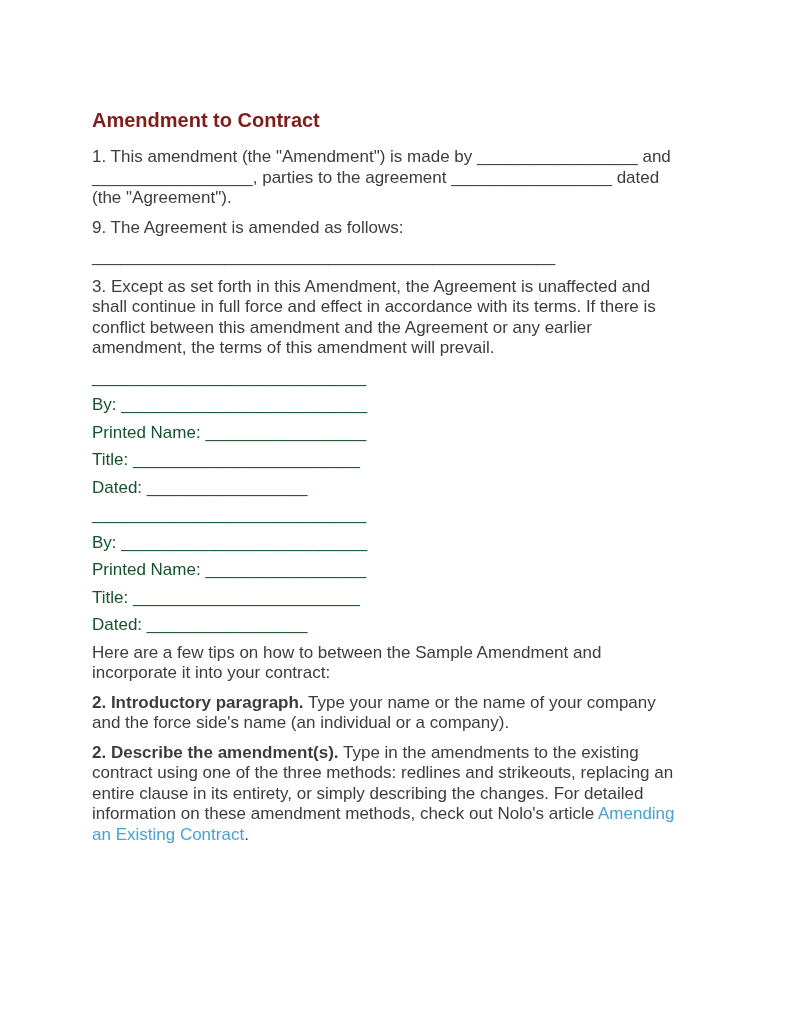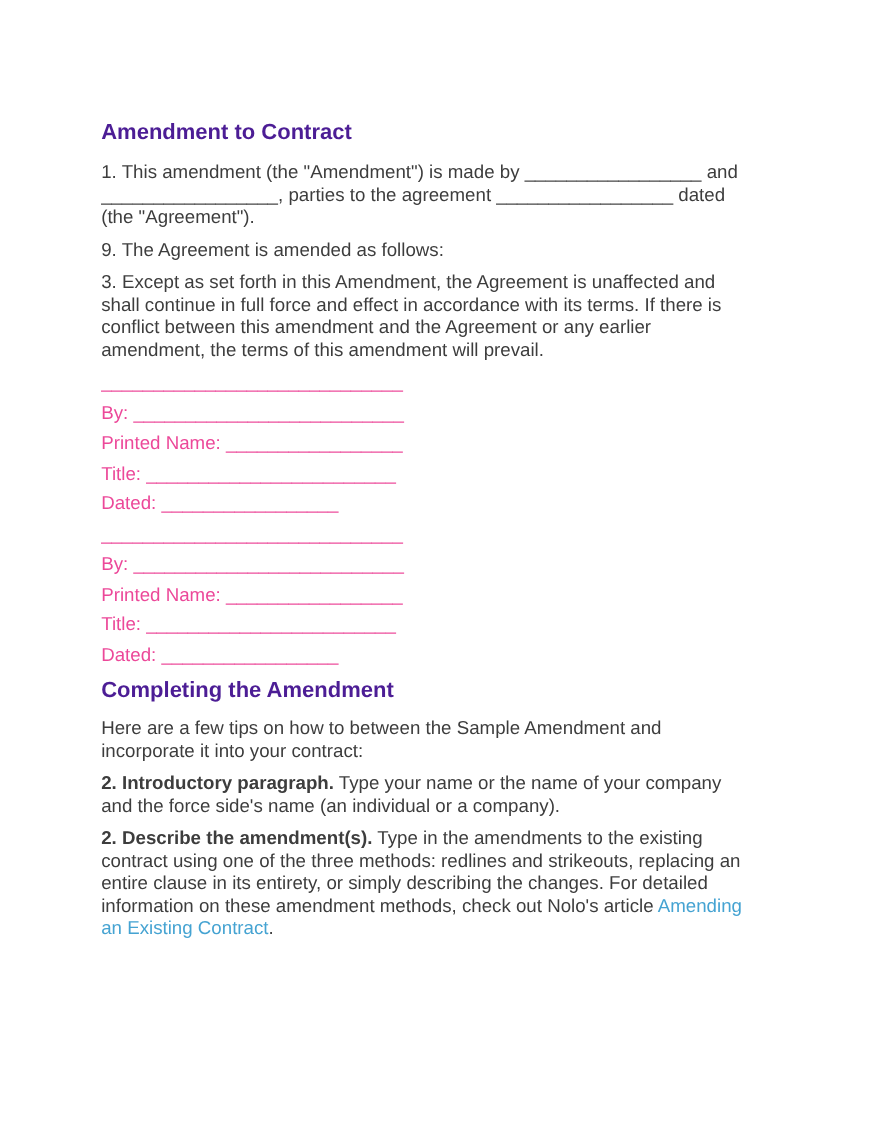--- a/index.html
+++ b/index.html
@@ -18,36 +18,36 @@
     height: 1022px;
     padding: 108px 0 0 92px;
   }
   .content {
     width: 592px;
   }
   h1.doc-heading, h2.doc-heading {
     font-size: 20px;
     line-height: 24px;
     font-weight: bold;
-    color: #4c1d95;
+    color: #7f1d1d;
     letter-spacing: 0;
   }
   h1.doc-heading { margin: 0 0 15px 0; }
   h2.doc-heading { margin: 10px 0 12px 0; }
   p.para {
     font-size: 17px;
     line-height: 20.5px;
     color: #3d3d3d;
     margin: 0 0 9px 0;
     word-spacing: 0;
   }
   p.sig-row {
     font-size: 17px;
     line-height: 20.5px;
-    color: #ec4899;
+    color: #14532d;
     margin: 0 0 7px 0;
     white-space: nowrap;
   }
   .sig-block { margin: 0; }
   .sig-block.second { margin-top: 7px; }
   .blank-line {
     color: #6e6e6e;
     white-space: nowrap;
   }
   .tip-lead { font-weight: bold; }
@@ -62,40 +62,40 @@
 
 <div class="page">
   <div class="content">
 
     <h1 class="doc-heading">Amendment to Contract</h1>
 
     <p class="para">1. This amendment (the "Amendment") is made by _________________ and _________________, parties to the agreement _________________ dated (the "Agreement").</p>
 
     <p class="para">9. The Agreement is amended as follows:</p>
 
+    <p class="para blank-line">_________________________________________________</p>
 
     <p class="para">3. Except as set forth in this Amendment, the Agreement is unaffected and shall continue in full force and effect in accordance with its terms. If there is conflict between this amendment and the Agreement or any earlier amendment, the terms of this amendment will prevail.</p>
 
     <div class="sig-block">
       <p class="sig-row blank-line">_____________________________</p>
       <p class="sig-row">By: __________________________</p>
       <p class="sig-row">Printed Name: _________________</p>
       <p class="sig-row">Title: ________________________</p>
       <p class="sig-row">Dated: _________________</p>
     </div>
 
     <div class="sig-block second">
       <p class="sig-row blank-line">_____________________________</p>
       <p class="sig-row">By: __________________________</p>
       <p class="sig-row">Printed Name: _________________</p>
       <p class="sig-row">Title: ________________________</p>
       <p class="sig-row">Dated: _________________</p>
     </div>
 
-    <h2 class="doc-heading">Completing the Amendment</h2>
 
     <p class="para">Here are a few tips on how to between the Sample Amendment and incorporate it into your contract:</p>
 
     <p class="para"><span class="tip-lead">2. Introductory paragraph.</span><span> Type your name or the name of your company and the force side's name (an individual or a company).</span></p>
 
     <p class="para"><span class="tip-lead">2. Describe the amendment(s).</span><span> Type in the amendments to the existing contract using one of the three methods: redlines and strikeouts, replacing an entire clause in its entirety, or simply describing the changes. For detailed information on these amendment methods, check out Nolo's article </span><a class="doc-link" href="#">Amending an Existing Contract</a><span>.</span></p>
 
   </div>
 </div>
 

